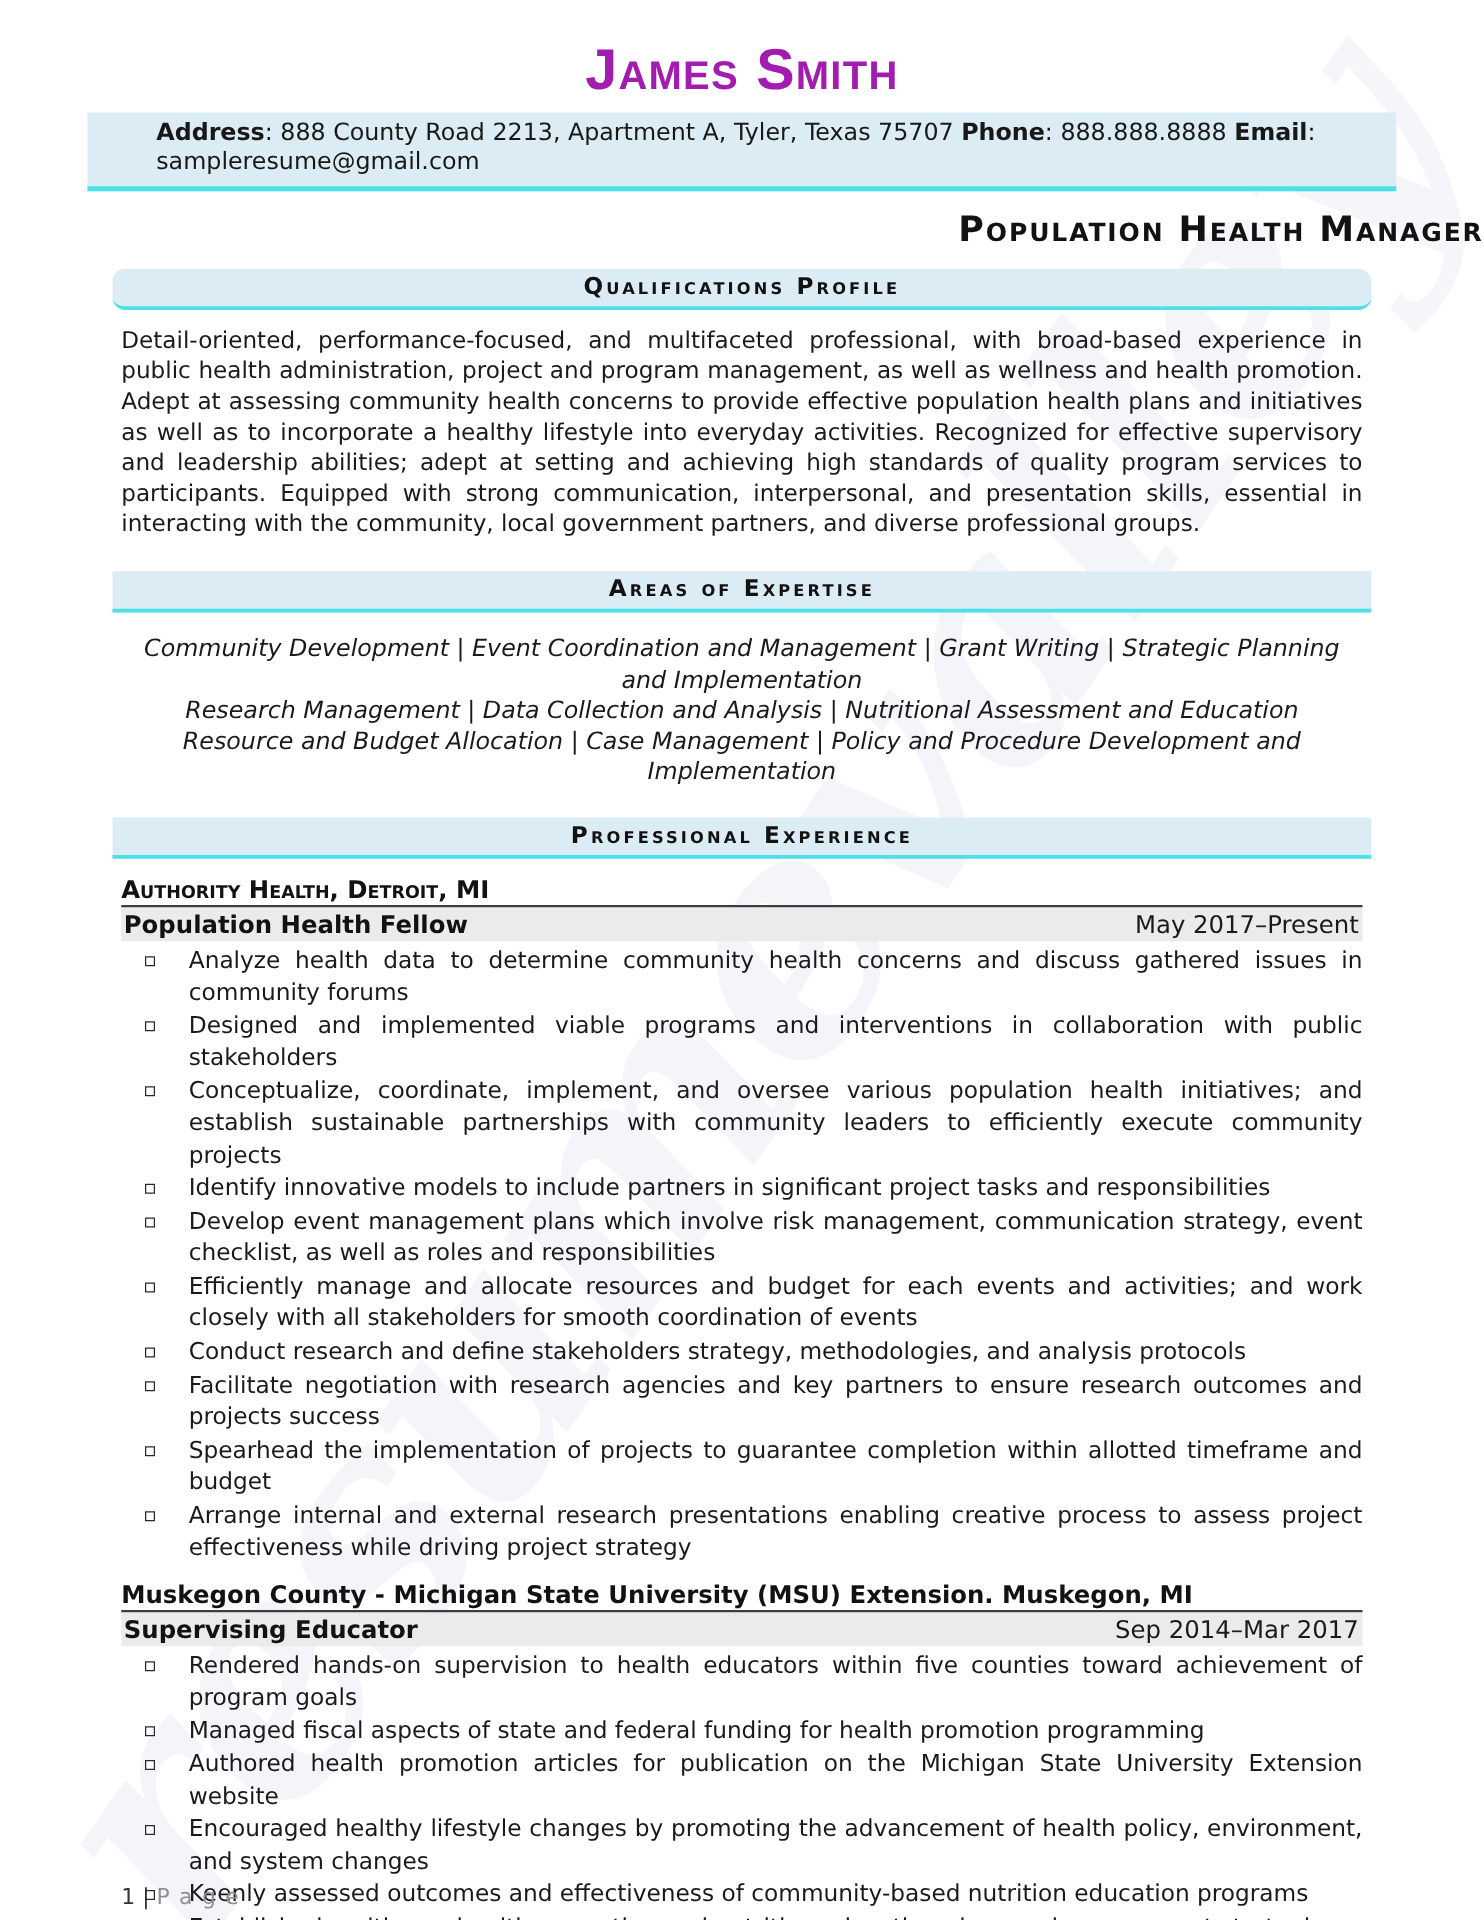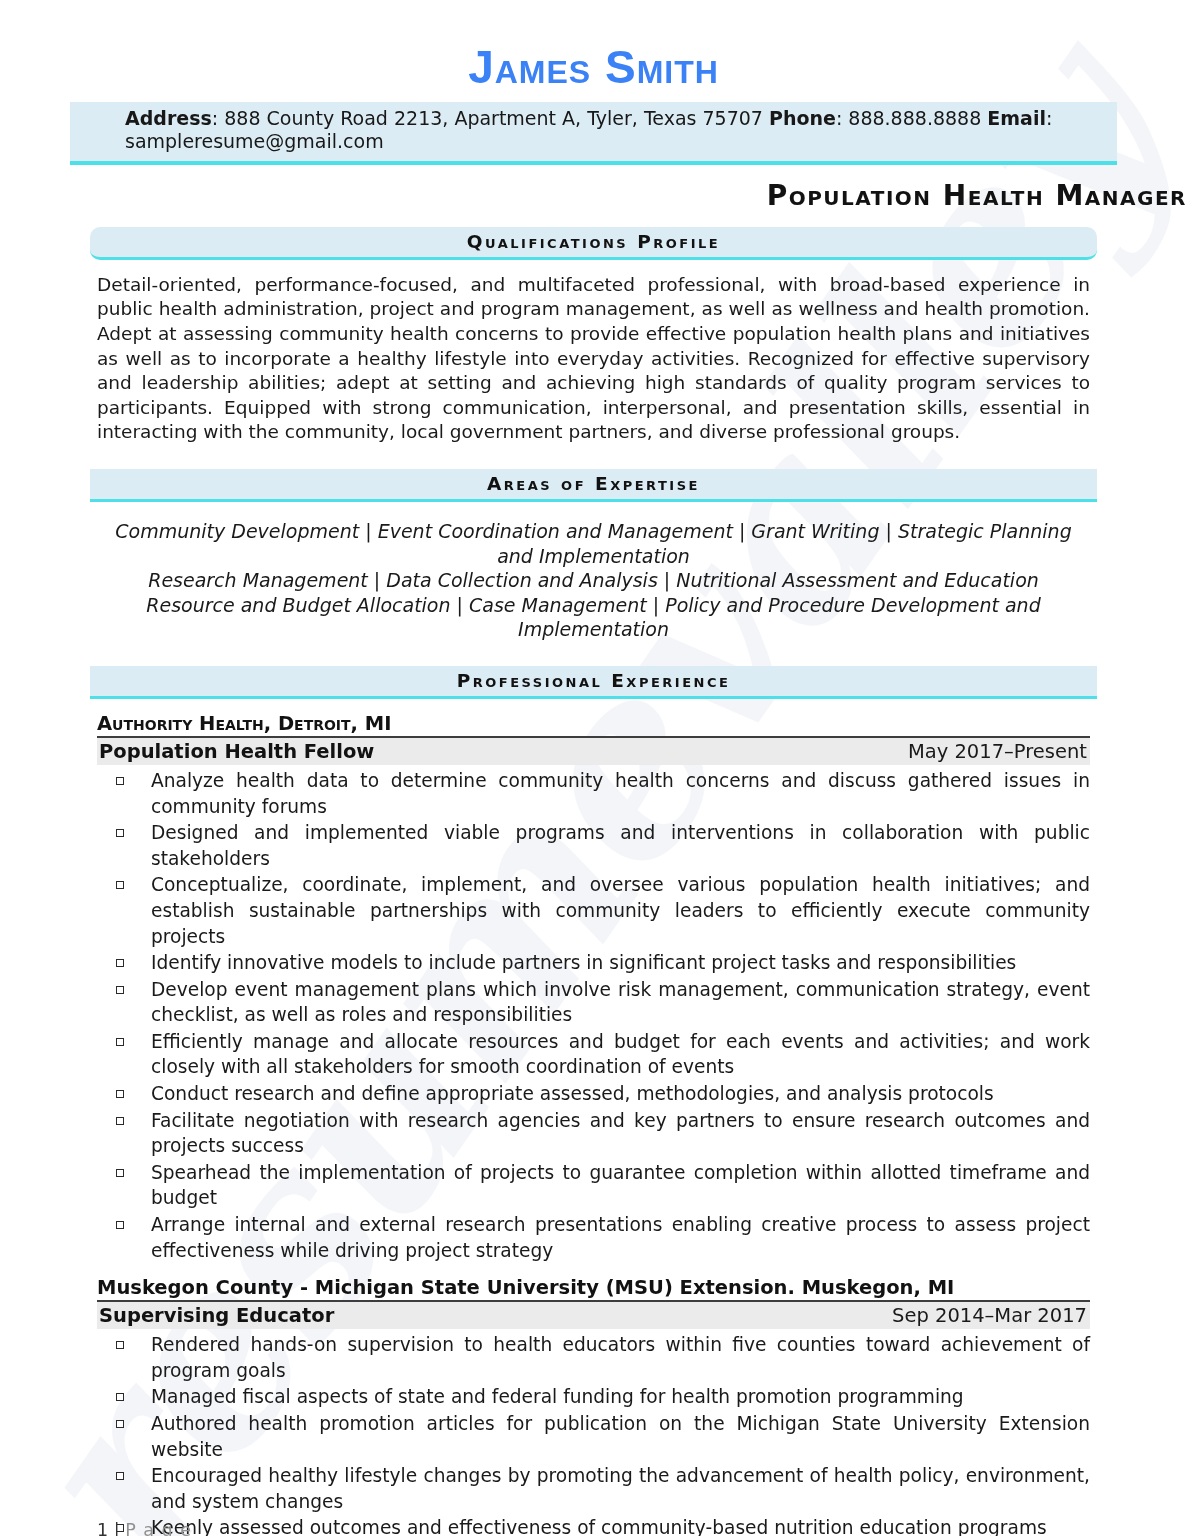--- a/index.html
+++ b/index.html
@@ -18,24 +18,24 @@
     font-family: "DejaVu Serif", serif; font-style: italic;
     font-size: 250px; font-weight: bold; white-space: nowrap;
     color: var(--watermark-color, #cdd6e4); opacity: 0.22;
     z-index: 0; pointer-events: none; letter-spacing: -6px;
   }
 
   .content { position: relative; z-index: 2; }
 
   
   .name {
-    margin: 44px 0 0 0; text-align: center;
+    margin: 32px 0 0 0; text-align: center;
     font-family: "Liberation Sans", sans-serif;
     font-variant: small-caps; font-weight: bold;
-    font-size: 46px; line-height: 1.04; letter-spacing: 1px; color: #3b82f6;
+    font-size: 46px; line-height: 1.04; letter-spacing: 1px; color: #a21caf;
   }
   .contact-bar {
     margin: 10px 70px 0 70px;
     background: var(--band-bg, #dcecf4);
     border-bottom: 4px solid var(--accent-cyan, #4ee0e8);
     text-align: left; font-size: 19px; line-height: 23px;
     padding: 5px 55px 8px 55px; color: #181818;
   }
   .contact-bar .lbl { font-weight: bold; }
   .role-title {
@@ -130,21 +130,21 @@
           <span class="job-title">Population Health Fellow</span>
           <span class="job-dates">May 2017–Present</span>
         </div>
         <ul class="bullets">
             <li>Analyze health data to determine community health concerns and discuss gathered issues in community forums</li>
             <li>Designed and implemented viable programs and interventions in collaboration with public stakeholders</li>
             <li>Conceptualize, coordinate, implement, and oversee various population health initiatives; and establish sustainable partnerships with community leaders to efficiently execute community projects</li>
             <li>Identify innovative models to include partners in significant project tasks and responsibilities</li>
             <li>Develop event management plans which involve risk management, communication strategy, event checklist, as well as roles and responsibilities</li>
             <li>Efficiently manage and allocate resources and budget for each events and activities; and work closely with all stakeholders for smooth coordination of events</li>
-            <li>Conduct research and define appropriate assessed, methodologies, and analysis protocols</li>
+            <li>Conduct research and define stakeholders strategy, methodologies, and analysis protocols</li>
             <li>Facilitate negotiation with research agencies and key partners to ensure research outcomes and projects success</li>
             <li>Spearhead the implementation of projects to guarantee completion within allotted timeframe and budget</li>
             <li>Arrange internal and external research presentations enabling creative process to assess project effectiveness while driving project strategy</li>
           </ul>
       </div>
 
       <div class="job-block">
         <div class="company">Muskegon County - Michigan State University (MSU) Extension. Muskegon, MI</div>
         <div class="job-header">
           <span class="job-title">Supervising Educator</span>

